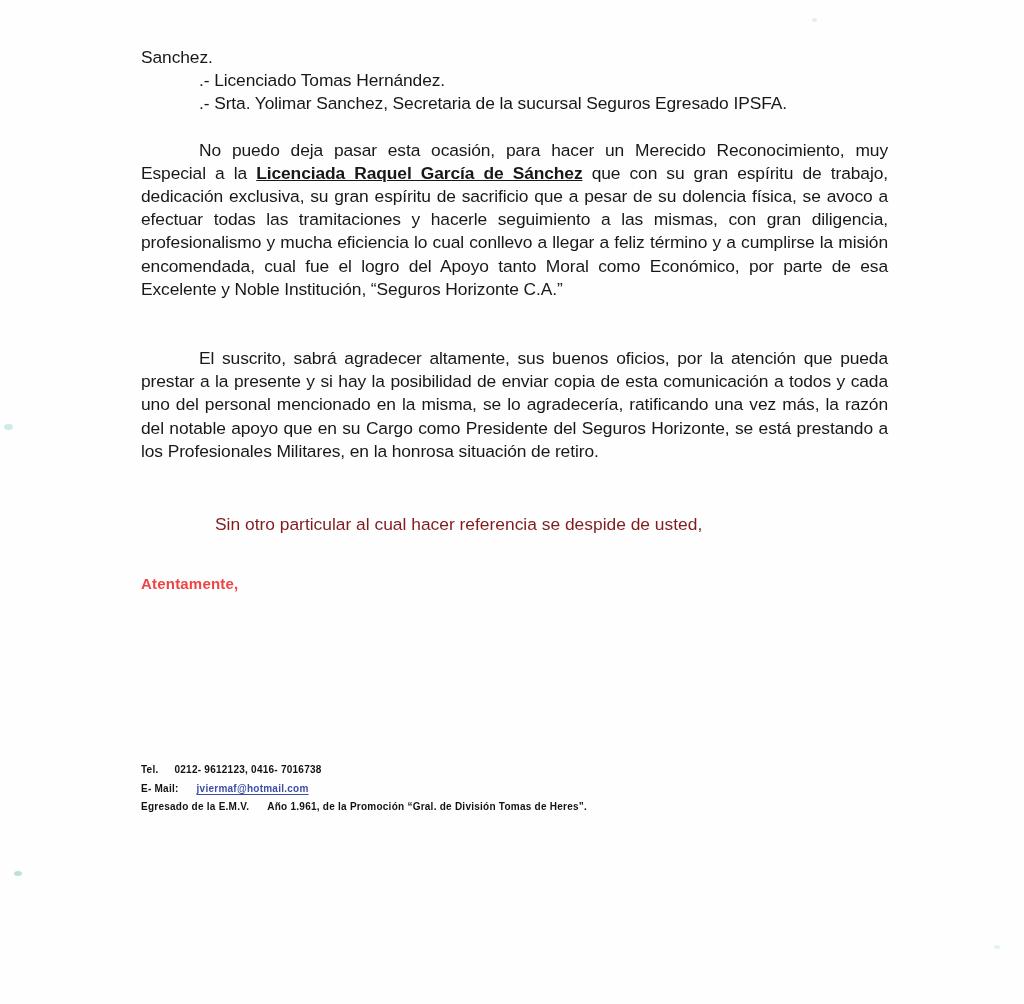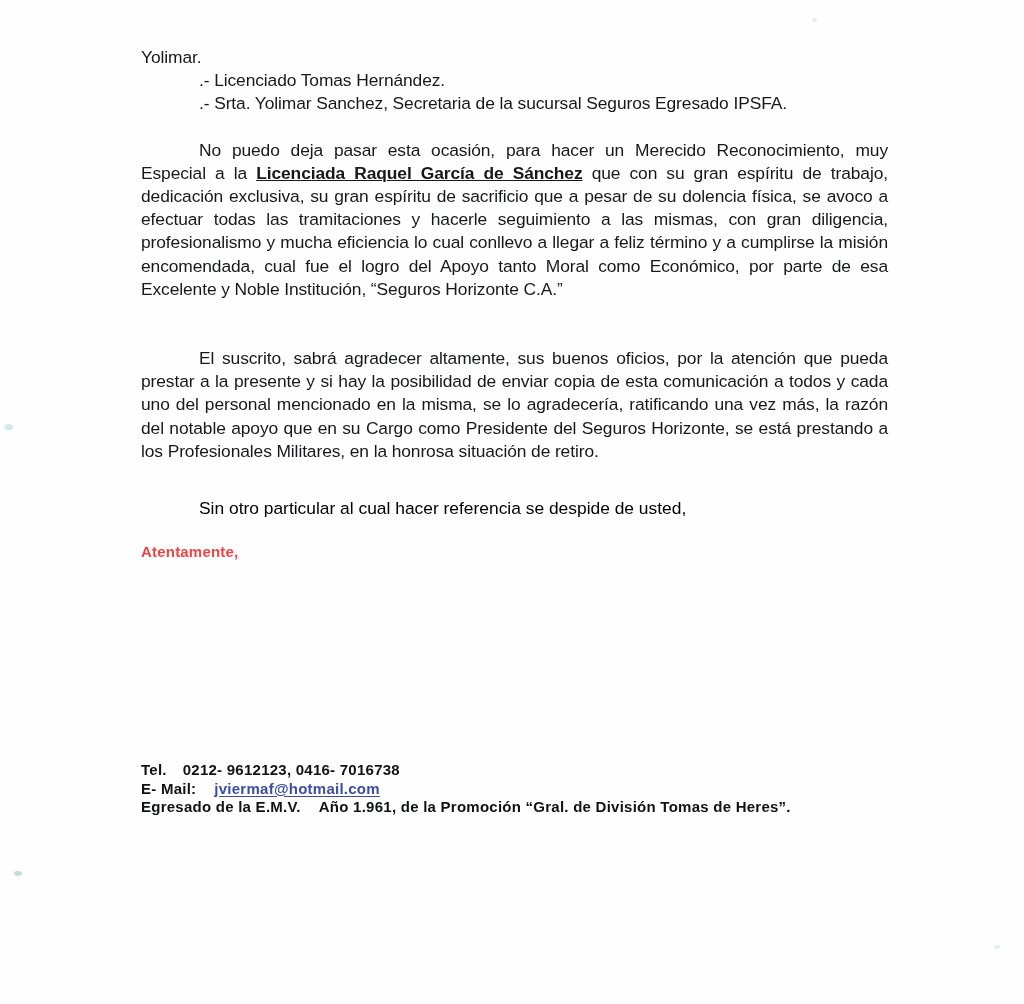--- a/index.html
+++ b/index.html
@@ -50,24 +50,24 @@
   p.para.nojust { text-align: left; }
 
   .indent { display: inline-block; width: 58px; }
   .gap-md { height: 23px; }
   .gap-lg { height: 34px; }
   .gap-xl { height: 46px; }
 
   b.strong { font-weight: bold; text-decoration: underline; }
 
   .closing {
-    margin: 0;
+    margin: 16px;
     font-size: 17.4px;
     line-height: 23.2px;
-    color: #000000;
+    color: #7f1d1d;
   }
 
   .atentamente {
     margin: 0;
     font-size: 15px;
     font-weight: bold;
     color: #ef4444;
     letter-spacing: 0.2px;
   }
 
@@ -99,21 +99,21 @@
     color: #111214;
   }
 
   
   #footer {
     position: absolute;
     left: 141px;
     top: 761px;
     width: 760px;
     font-weight: bold;
-    font-size: 15px;
+    font-size: 10px;
     line-height: 18.6px;
     letter-spacing: 0.25px;
     color: #111214;
   }
   #footer .row { white-space: nowrap; }
   .sp-tab { display: inline-block; width: 16px; }
   .sp-tab2 { display: inline-block; width: 18px; }
   a.mail {
     color: #3b4ea3;
     text-decoration: underline;
@@ -126,21 +126,21 @@
 
 <div id="page">
 
   <div class="speck" style="left:4px; top:424px; width:9px; height:6px; background:#bfe3e0; opacity:.75;"></div>
   <div class="speck" style="left:14px; top:871px; width:8px; height:5px; background:#9fd4cf; opacity:.7;"></div>
   <div class="speck" style="left:812px; top:18px; width:5px; height:4px; background:#dfe9e7; opacity:.8;"></div>
   <div class="speck" style="left:994px; top:945px; width:6px; height:4px; background:#d6eeea; opacity:.7;"></div>
 
   <div id="doc">
 
-    <p class="para nojust">Yolimar.</p>
+    <p class="para nojust">Sanchez.</p>
 
 
     <p class="para nojust"><span class="indent"></span><span>.- Licenciado Tomas Hernández.</span></p>
 
     <p class="para"><span class="indent"></span><span>.- Srta. Yolimar Sanchez, Secretaria de la sucursal Seguros Egresado IPSFA.</span></p>
 
     <div class="gap-md"></div>
 
     <p class="para"><span class="indent"></span><span>No puedo deja pasar esta ocasión, para hacer un Merecido Reconocimiento, muy Especial a la </span><b class="strong">Licenciada Raquel García de Sánchez</b><span> que con su gran espíritu de trabajo, dedicación exclusiva, su gran espíritu de sacrificio que a pesar de su dolencia física, se avoco a efectuar todas las tramitaciones y hacerle seguimiento a las mismas, con gran diligencia, profesionalismo y mucha eficiencia lo cual conllevo a llegar a feliz término y a cumplirse la misión encomendada, cual fue el logro del Apoyo tanto Moral como Económico, por parte de esa Excelente y Noble Institución, “Seguros Horizonte C.A.”</span></p>
 

